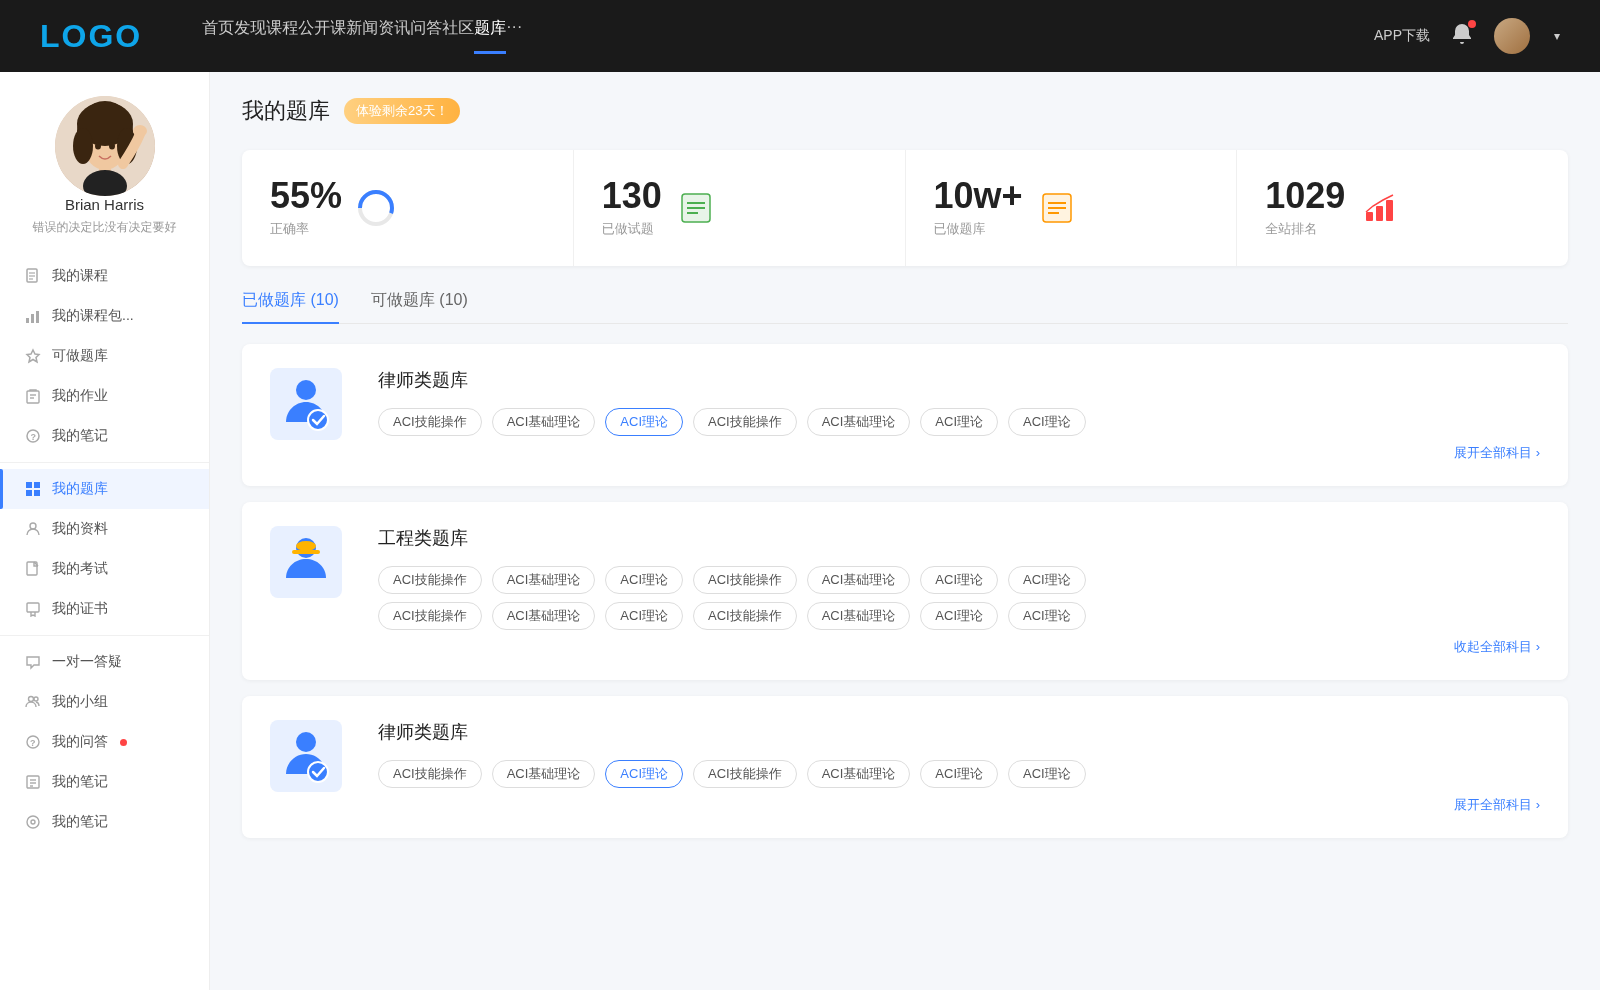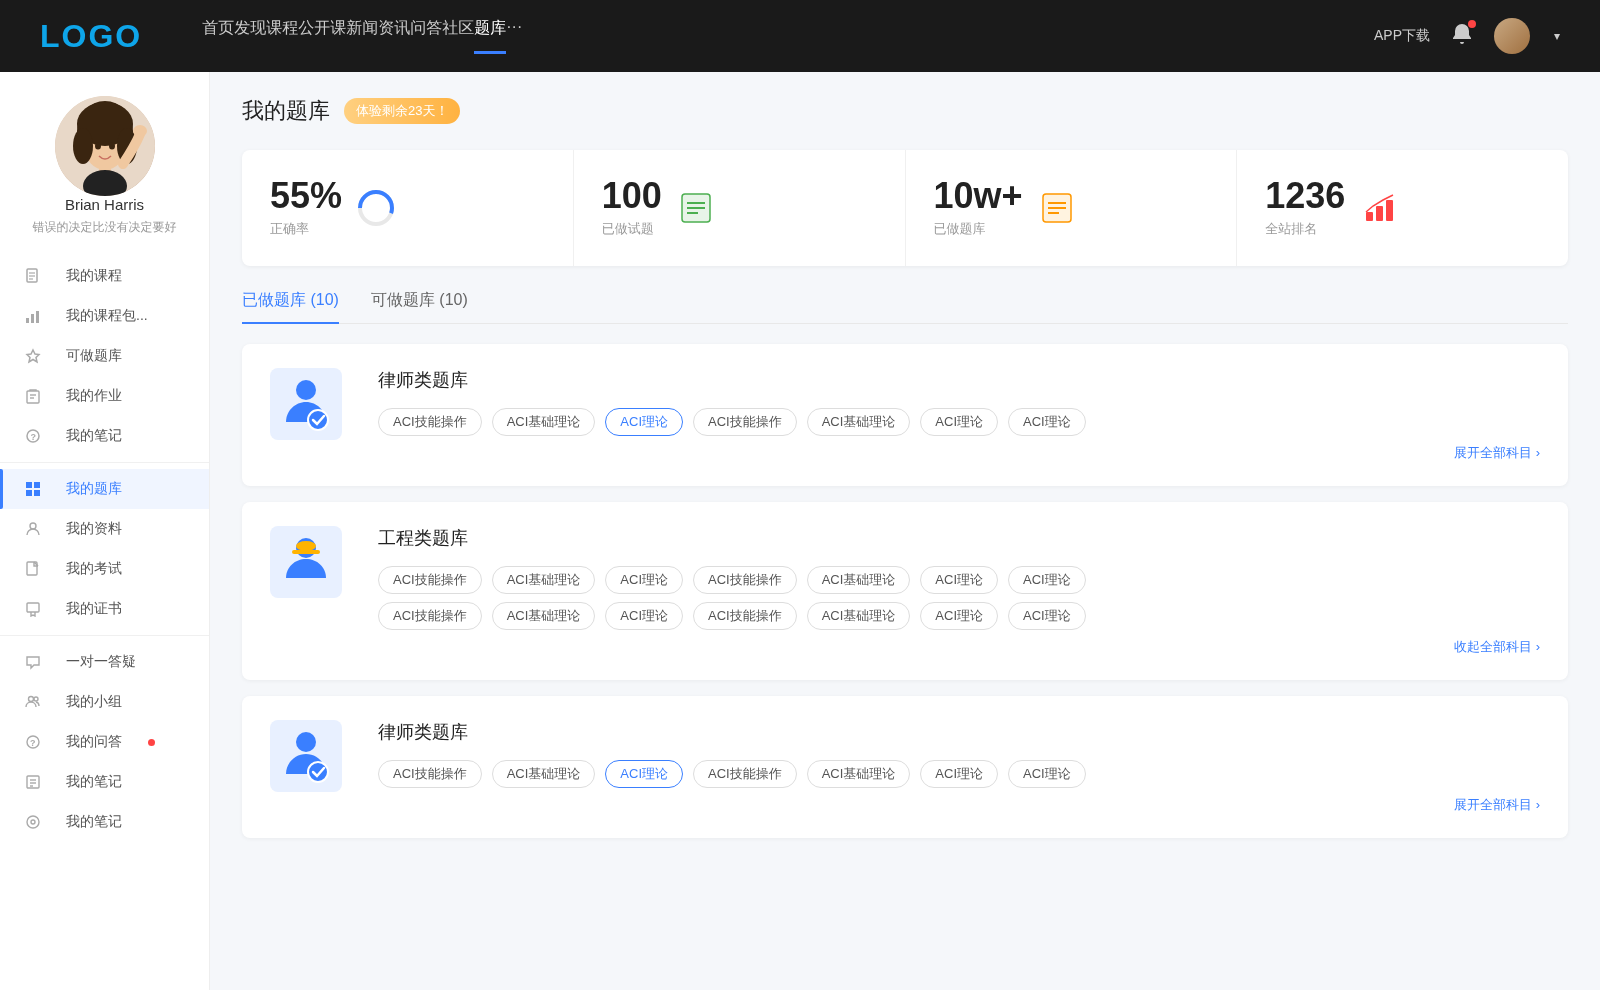--- a/index.html
+++ b/index.html
@@ -24,21 +24,21 @@
 
     
     .layout { display: flex; margin-top: 72px; min-height: 918px; }
 
     
     .sidebar { width: 210px; background: #fff; flex-shrink: 0; padding: 24px 0 24px 0; display: flex; flex-direction: column; align-items: center; border-right: 1px solid #eee; min-height: 918px; }
     .avatar-circle { width: 100px; height: 100px; border-radius: 50%; background: linear-gradient(160deg, #e8d8c8, #c8a890); display: flex; align-items: center; justify-content: center; overflow: hidden; }
     .user-name { font-size: 15px; color: #333; margin-bottom: 6px; text-align: center; }
     .user-motto { font-size: 12px; color: #999; margin-bottom: 20px; text-align: center; padding: 0 16px; }
     .sidebar-nav { width: 100%; }
-    .sidebar-item { display: flex; align-items: center; padding: 11px 24px; cursor: pointer; font-size: 14px; color: #555; gap: 24px; position: relative; }
+    .sidebar-item { display: flex; align-items: center; padding: 11px 24px; cursor: pointer; font-size: 14px; color: #555; gap: 10px; position: relative; }
     .sidebar-item.active { color: #3a7fff; background: #f0f5ff; }
     .sidebar-item.active::before { content: ''; position: absolute; left: 0; top: 0; bottom: 0; width: 3px; background: #3a7fff; border-radius: 0 2px 2px 0; }
     .sidebar-icon { width: 18px; height: 18px; display: inline-flex; align-items: center; justify-content: center; color: #aaa; font-size: 16px; }
     .sidebar-item.active .sidebar-icon { color: #3a7fff; }
     .sidebar-divider { height: 1px; background: #f0f0f0; margin: 6px 0; }
     .red-dot { width: 7px; height: 7px; background: #f44; border-radius: 50%; margin-left: 2px; display: inline-block; }
 
     
     .main { flex: 1; padding: 24px 32px; background: #f5f7fa; }
 
@@ -294,21 +294,21 @@
         <div class="stat-icon">
           <svg width="40" height="40" viewBox="0 0 40 40">
             <circle cx="20" cy="20" r="16" fill="none" stroke="#e8e8e8" stroke-width="4"></circle>
             <circle cx="20" cy="20" r="16" fill="none" stroke="#3a7fff" stroke-width="4" stroke-dasharray="55.3 44.7" stroke-dashoffset="25" transform="rotate(-90 20 20)"></circle>
           </svg>
         </div>
       </div>
 
       <div class="stat-item">
         <div class="stat-numbers">
-          <div class="stat-value">100</div>
+          <div class="stat-value">130</div>
           <div class="stat-label">已做试题</div>
         </div>
         <div class="stat-icon">
           <svg width="36" height="36" viewBox="0 0 36 36">
             <rect x="4" y="4" width="28" height="28" rx="3" fill="#e8f4e8" stroke="#4caf50" stroke-width="1.5"></rect>
             <line x1="9" y1="13" x2="27" y2="13" stroke="#4caf50" stroke-width="2"></line>
             <line x1="9" y1="18" x2="27" y2="18" stroke="#4caf50" stroke-width="2"></line>
             <line x1="9" y1="23" x2="20" y2="23" stroke="#4caf50" stroke-width="2"></line>
           </svg>
         </div>
@@ -324,21 +324,21 @@
             <rect x="4" y="4" width="28" height="28" rx="3" fill="#fff3e0" stroke="#ff9800" stroke-width="1.5"></rect>
             <line x1="9" y1="13" x2="27" y2="13" stroke="#ff9800" stroke-width="2"></line>
             <line x1="9" y1="18" x2="27" y2="18" stroke="#ff9800" stroke-width="2"></line>
             <line x1="9" y1="23" x2="20" y2="23" stroke="#ff9800" stroke-width="2"></line>
           </svg>
         </div>
       </div>
 
       <div class="stat-item">
         <div class="stat-numbers">
-          <div class="stat-value">1236</div>
+          <div class="stat-value">1029</div>
           <div class="stat-label">全站排名</div>
         </div>
         <div class="stat-icon">
           <svg width="36" height="36" viewBox="0 0 36 36">
             <rect x="5" y="22" width="7" height="9" fill="#f44" rx="1"></rect>
             <rect x="15" y="16" width="7" height="15" fill="#f44" rx="1"></rect>
             <rect x="25" y="10" width="7" height="21" fill="#f44" rx="1"></rect>
             <polyline points="5,22 12,16 22,10 32,5" fill="none" stroke="#f44" stroke-width="1.5"></polyline>
           </svg>
         </div>

